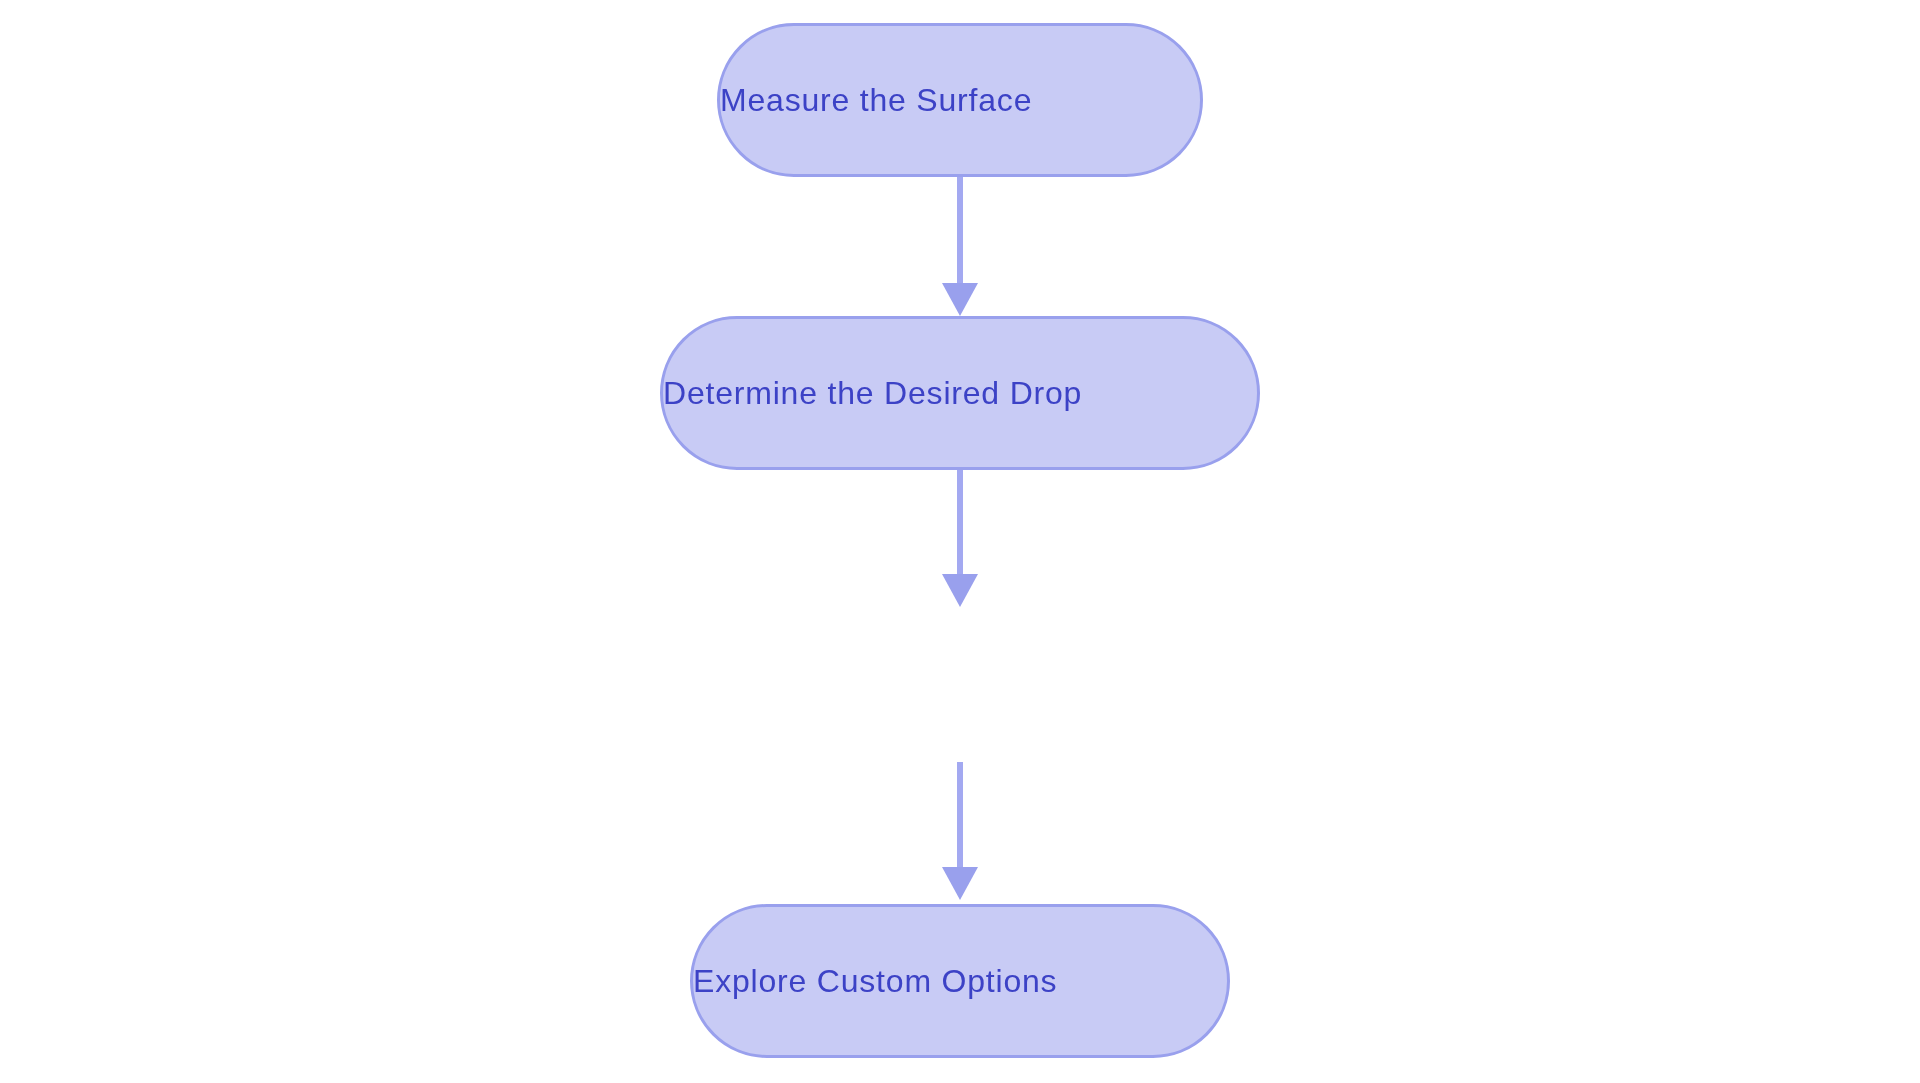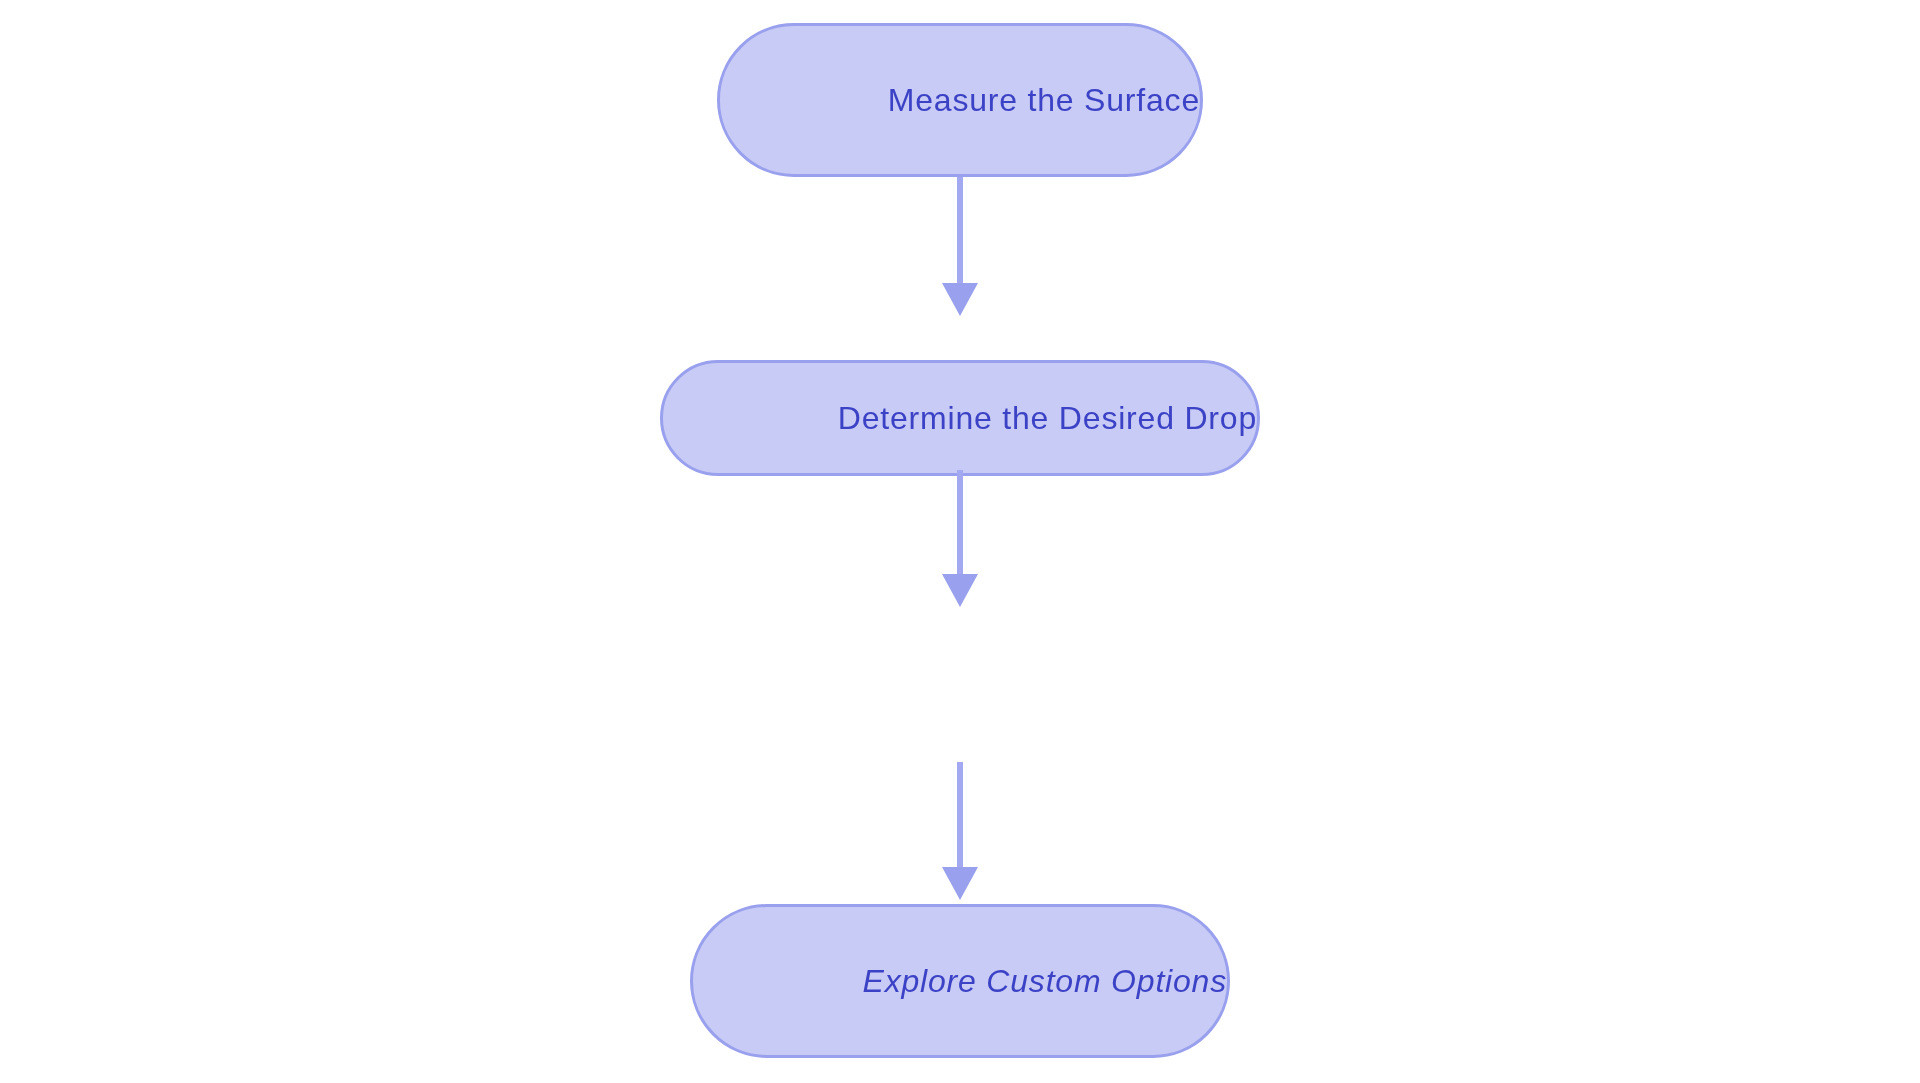--- a/index.html
+++ b/index.html
@@ -19,33 +19,33 @@
     inset: 0;
   }
   .flow-node {
     position: absolute;
     box-sizing: border-box;
     background: #c8cbf5;
     border: 3px solid #99a0ed;
     border-radius: 77px;
     display: flex;
     align-items: center;
-    justify-content: flex-end;
+    justify-content: flex-start;
   }
   .node-label {
     color: #3c42c6;
     font-size: 32px;
     letter-spacing: 0.8px;
     line-height: 1;
     white-space: nowrap;
   }
   .node-1 { left: 717px; top: 23px;  width: 486px; height: 154px; }
-  .node-2 { left: 660px; top: 316px; width: 600px; height: 116px; margin-top: 44px; }
+  .node-2 { left: 660px; top: 316px; width: 600px; height: 154px; }
   .node-3 { left: 740px; top: 608px; width: 440px; height: 154px; }
-  .node-4 { left: 690px; top: 904px; width: 540px; height: 154px; font-style: italic; }
+  .node-4 { left: 690px; top: 904px; width: 540px; height: 154px; }
 
   .connector-line {
     position: absolute;
     left: 957px;
     width: 6px;
     background: #a3a9f1;
   }
   .arrowhead {
     position: absolute;
     left: 942px;

